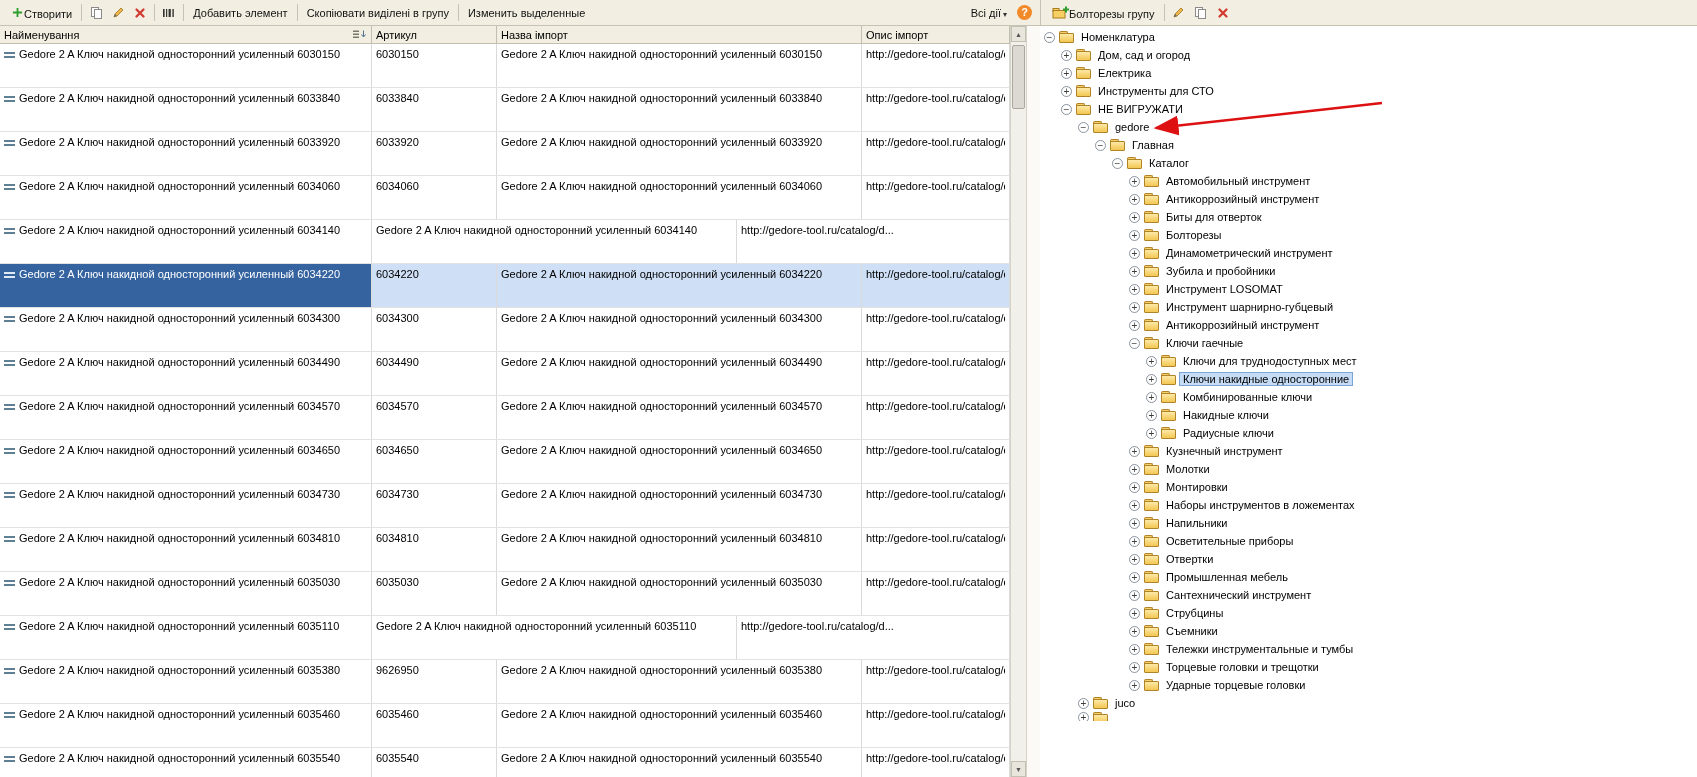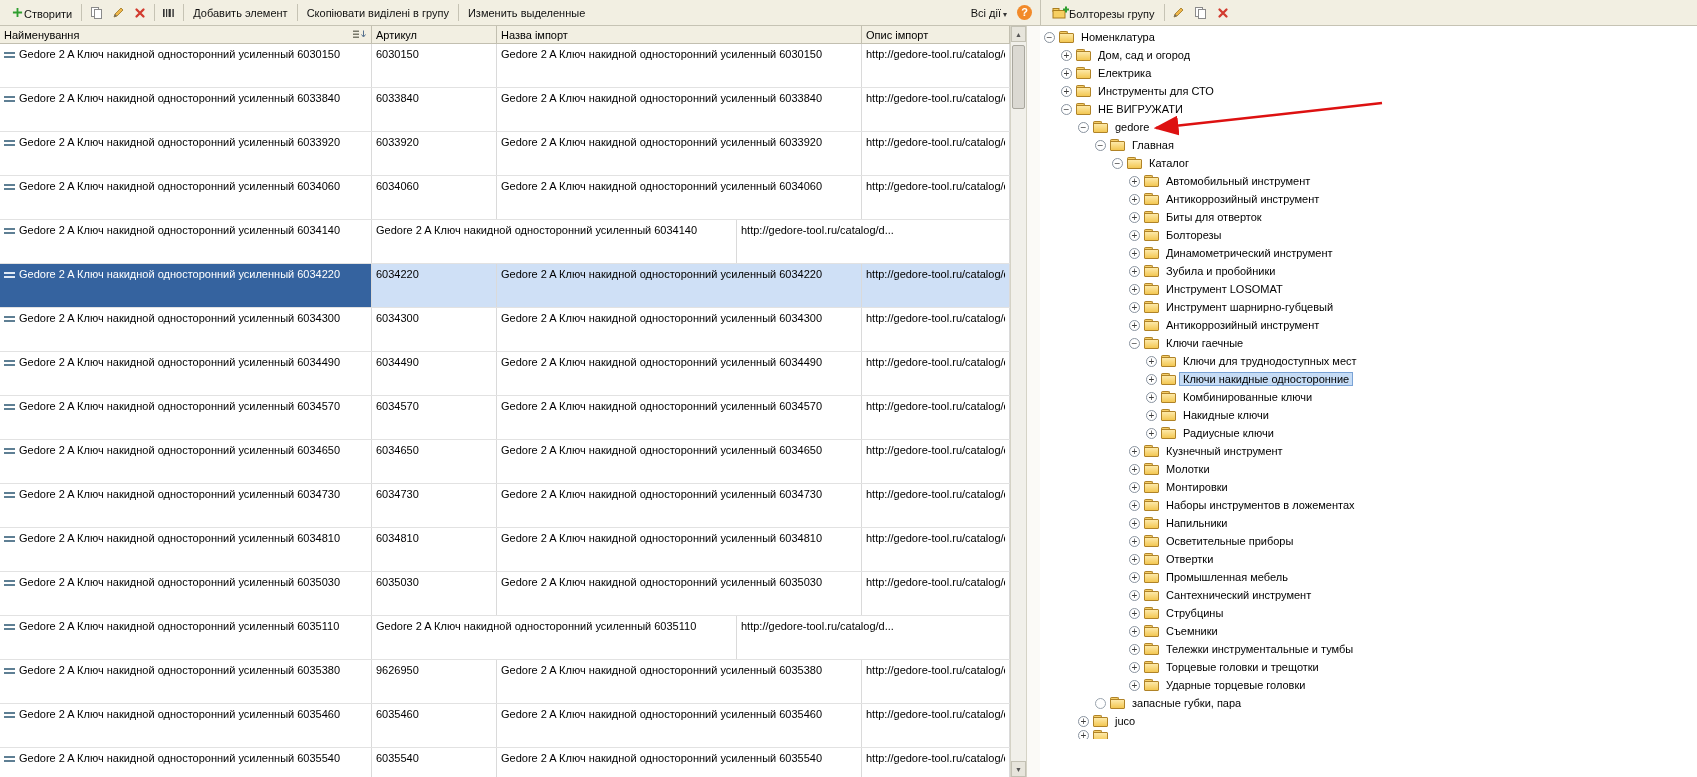--- a/index.html
+++ b/index.html
@@ -630,25 +630,20 @@
           <div class="titem" style="padding-left: 89px;">
             <span class="toggle">+</span>
             <span class="folder"></span>
             <span class="tlabel">Торцевые головки и трещотки</span>
           </div>
           <div class="titem" style="padding-left: 89px;">
             <span class="toggle">+</span>
             <span class="folder"></span>
             <span class="tlabel">Ударные торцевые головки</span>
           </div>
-          <div class="titem" style="padding-left: 55px;">
-            <span class="toggle empty"></span>
-            <span class="folder"></span>
-            <span class="tlabel">запасные губки, пара</span>
-          </div>
           <div class="titem" style="padding-left: 38px;">
             <span class="toggle">+</span>
             <span class="folder"></span>
             <span class="tlabel">juco</span>
           </div>
           <div class="titem partial" style="padding-left: 38px;">
             <span class="toggle">+</span>
             <span class="folder"></span>
             <span class="tlabel"></span>
           </div>

